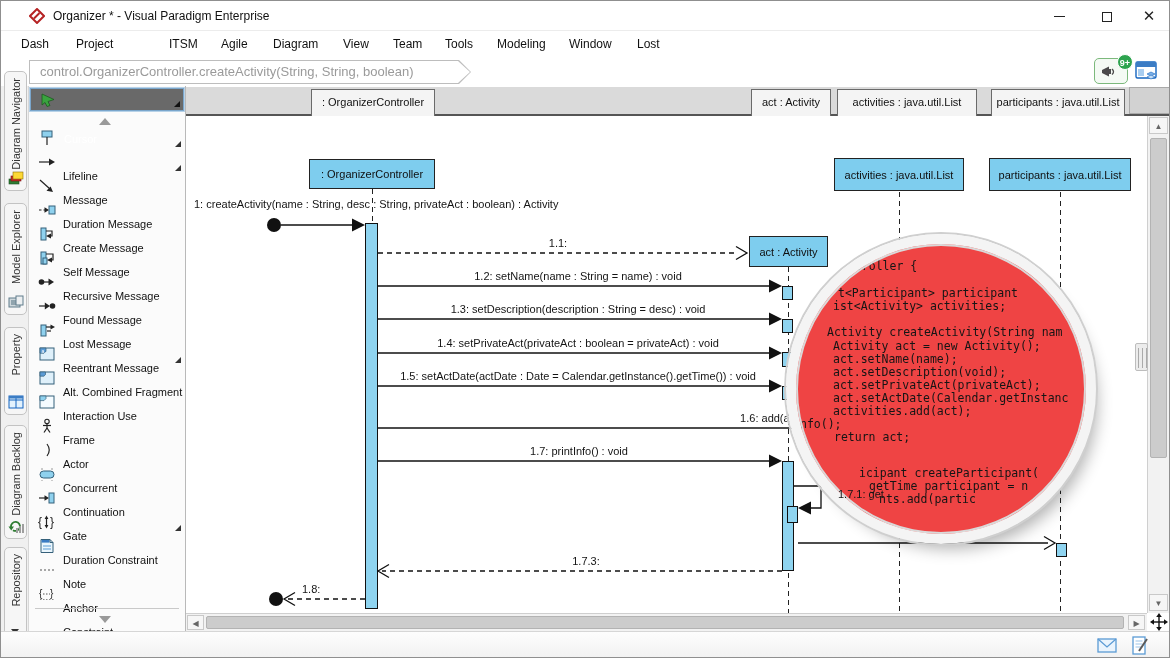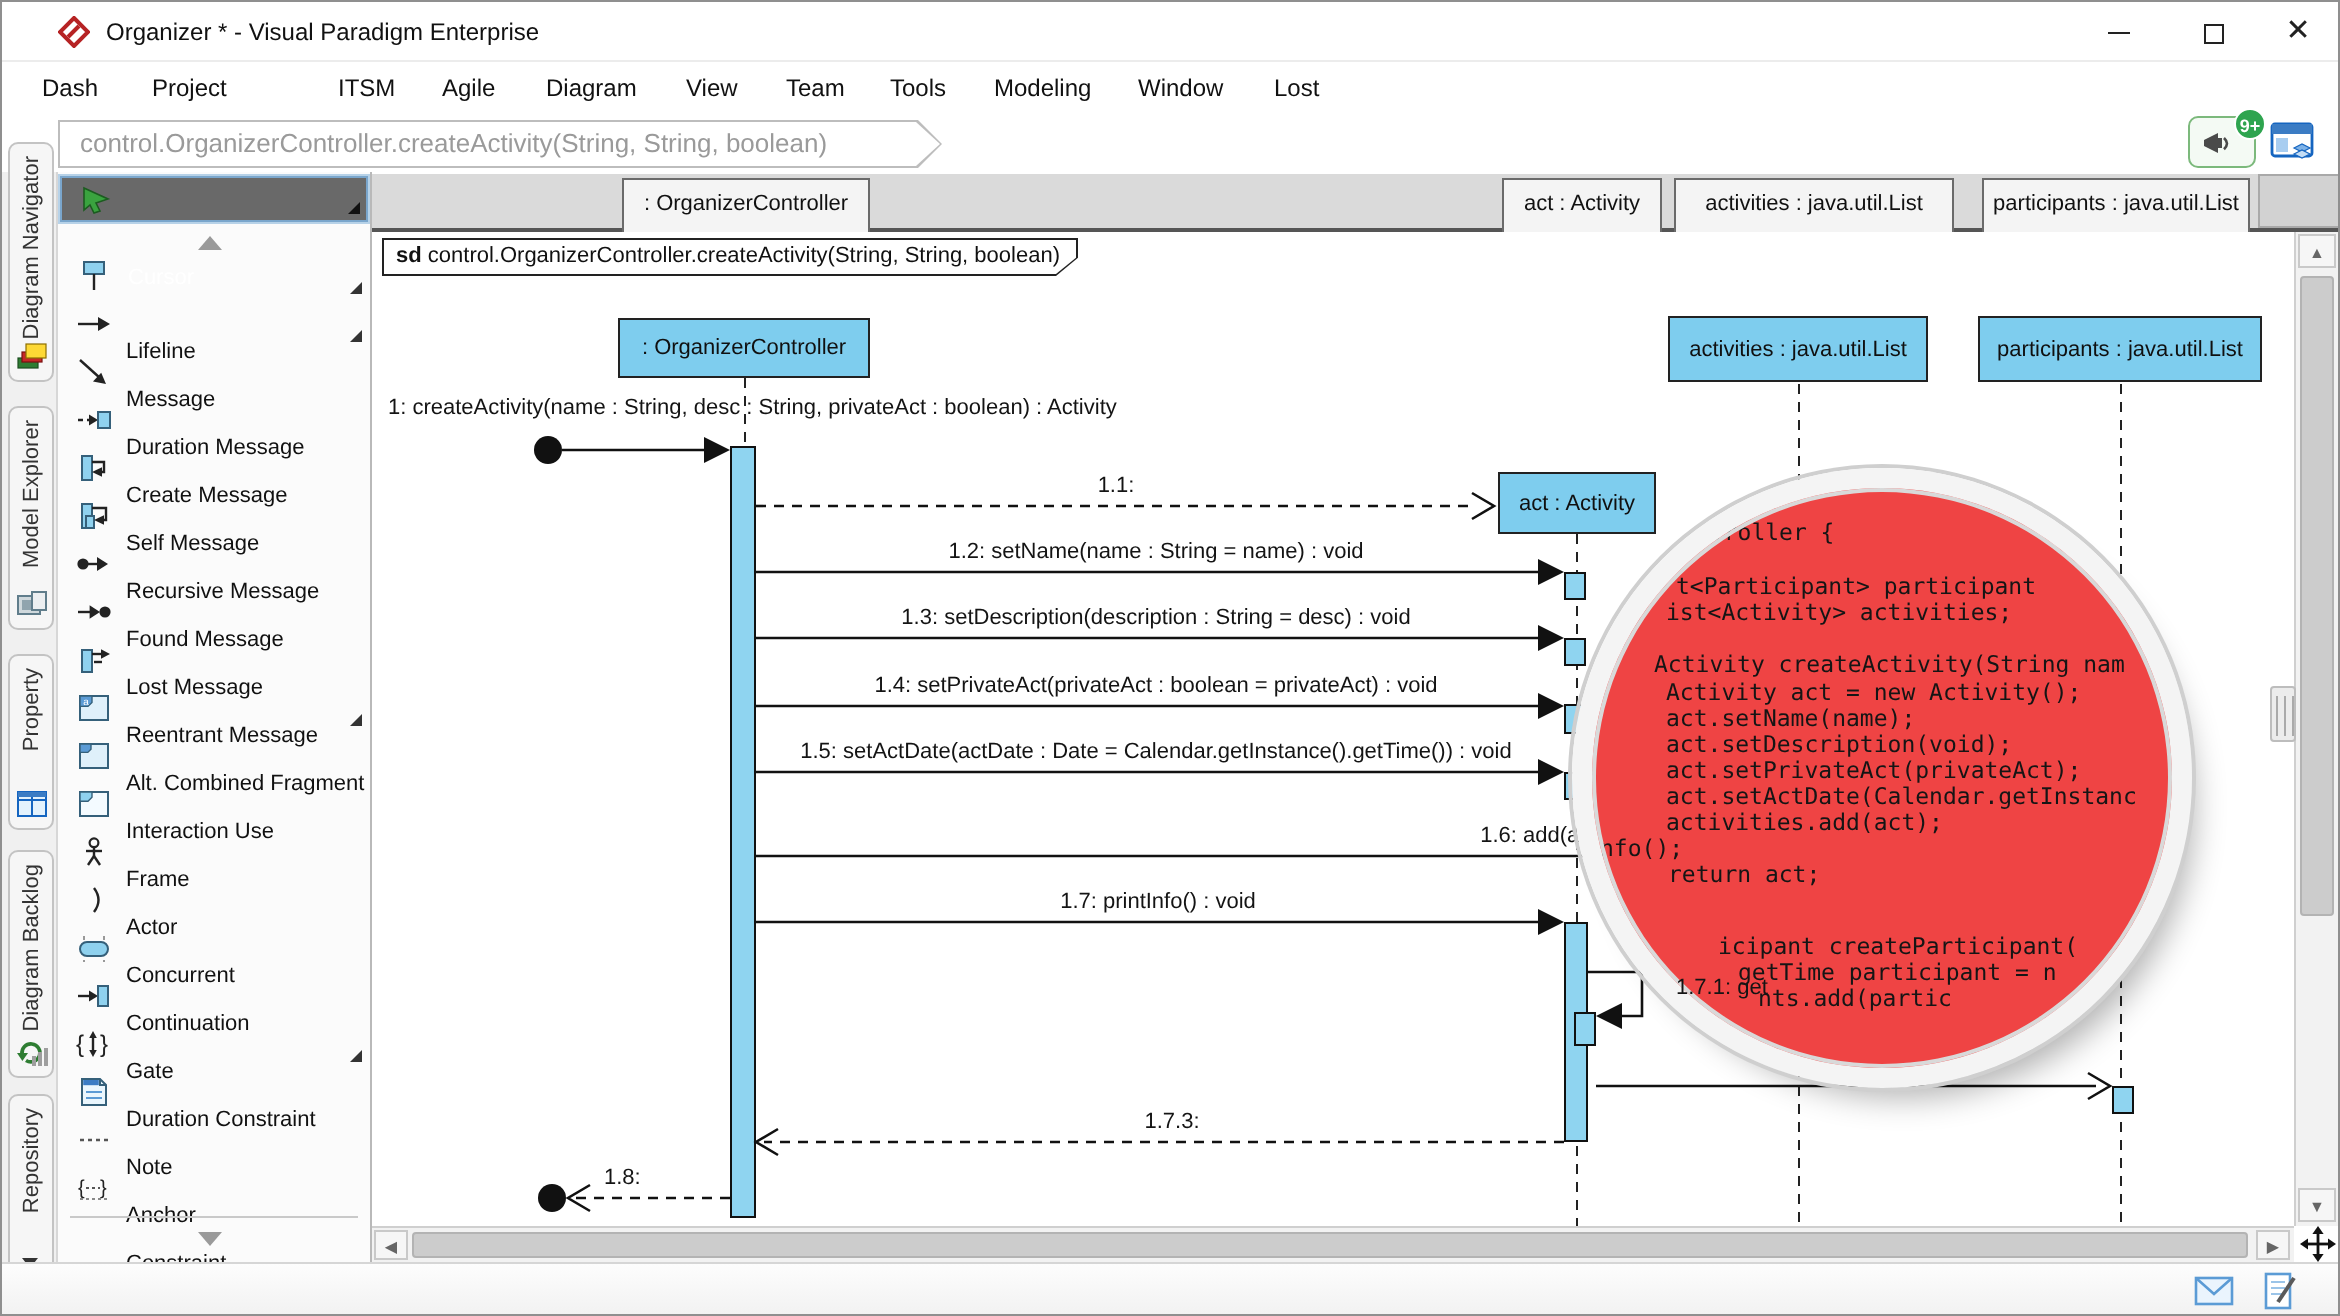--- a/index.html
+++ b/index.html
@@ -445,23 +445,20 @@
 
     <svg class="abs" style="left:0;top:0;" width="961" height="497">
       <g stroke="#222" stroke-width="1" stroke-dasharray="5,4">
         <line x1="186.5" y1="73" x2="186.5" y2="494"></line>
         <line x1="602.5" y1="151" x2="602.5" y2="497"></line>
         <line x1="713.5" y1="76" x2="713.5" y2="497"></line>
         <line x1="874.5" y1="76" x2="874.5" y2="497"></line>
       </g>
     </svg>
 
-    <div class="sd-outer">
-      <div class="sd-inner"><b>sd</b><span> control.OrganizerController.createActivity(String, String, boolean)</span></div>
-    </div>
 
     <div class="head" style="left:123px;top:43px;width:126px;height:30px;">: OrganizerController</div>
     <div class="head" style="left:648px;top:42px;width:130px;height:33px;">activities : java.util.List</div>
     <div class="head" style="left:803px;top:42px;width:142px;height:33px;">participants : java.util.List</div>
 
     <div class="actbar" style="left:179px;top:107px;width:13px;height:386px;"></div>
     <div class="actbar" style="left:596px;top:170px;width:11px;height:14px;"></div>
     <div class="actbar" style="left:596px;top:203px;width:11px;height:14px;"></div>
     <div class="actbar" style="left:596px;top:236px;width:11px;height:15px;"></div>
     <div class="actbar" style="left:596px;top:270px;width:11px;height:14px;"></div>

